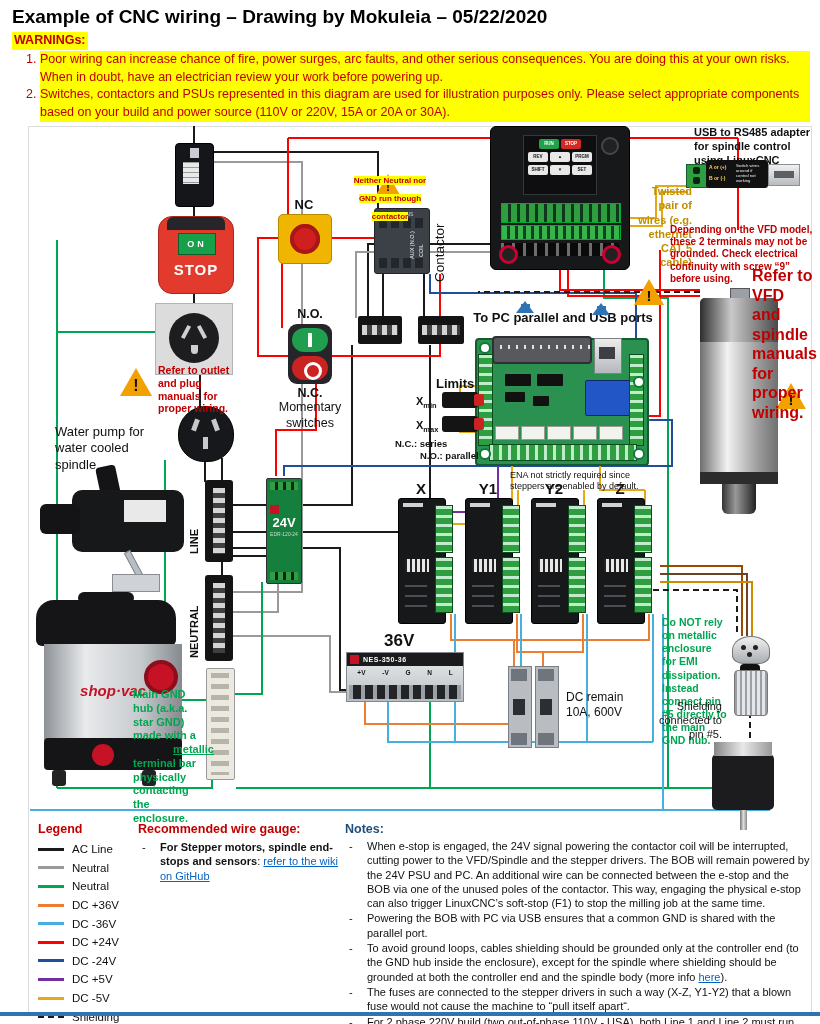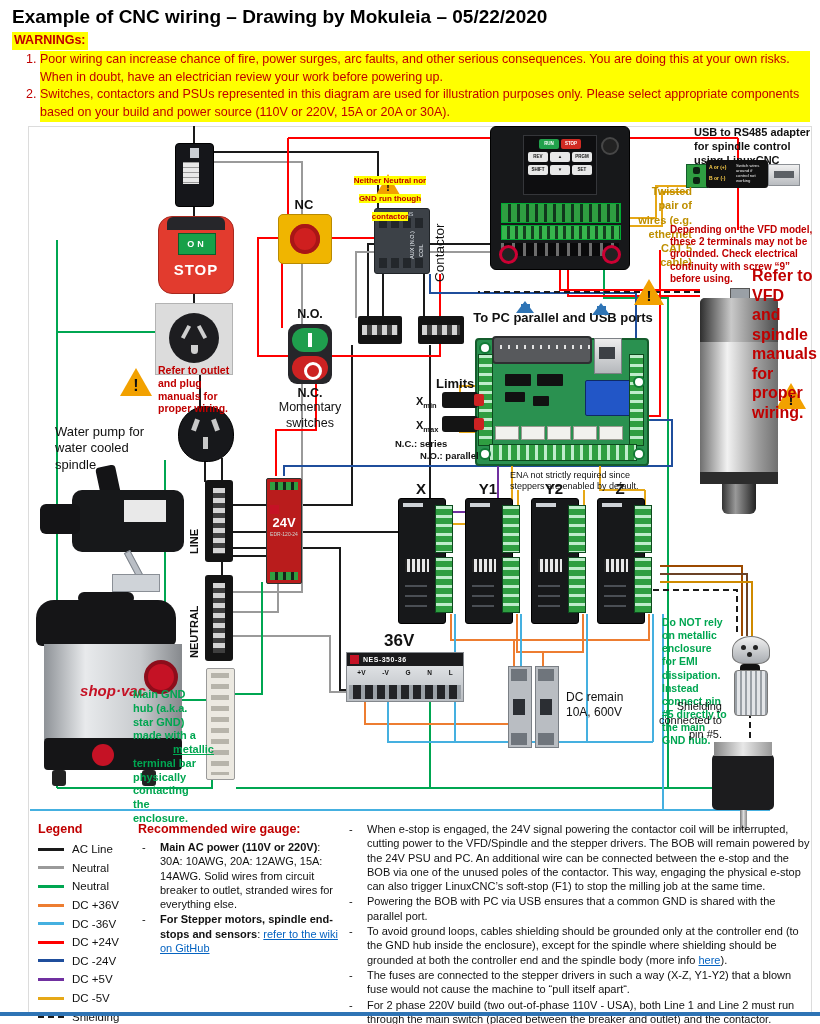--- a/index.html
+++ b/index.html
@@ -61,21 +61,21 @@
   .vac .btn{position:absolute;left:66px;top:146px;width:22px;height:22px;background:#c51225;border-radius:50%;}
   .vac .c1,.vac .c2{position:absolute;top:172px;width:14px;height:16px;background:#222;border-radius:3px;}
   .vbar{width:28px;height:82px;background:#141414;border-radius:3px;}
   .vbar .col{position:absolute;left:8px;top:8px;width:12px;bottom:8px;
     background:repeating-linear-gradient(180deg,#d4d4d4 0 5px,#3f3f3f 5px 10px);}
   .rlabel{position:absolute;writing-mode:vertical-rl;transform:rotate(180deg);
     font-size:11px;font-weight:bold;color:#111;z-index:3;}
   .gndhub{width:27px;height:110px;background:#ece9e1;border:1px solid #9a9a9a;border-radius:2px;}
   .gndhub .col{position:absolute;left:4px;top:4px;width:18px;bottom:4px;
     background:repeating-linear-gradient(180deg,#b7b4aa 0 5px,#ece9e1 5px 11px);}
-  .psu24{width:34px;height:104px;background:#b91c1c;border:1px solid #2c322f;border-radius:2px;}
+  .psu24{width:34px;height:104px;background:#15803d;border:1px solid #2c322f;border-radius:2px;}
   .psu24 .tt,.psu24 .bt{position:absolute;left:3px;width:28px;height:8px;
     background:repeating-linear-gradient(90deg,#2f9e41 0 5px,#15231a 5px 8px);}
   .psu24 .mw{position:absolute;left:3px;top:26px;width:9px;height:9px;background:#c51225;}
   .psu24 .v{position:absolute;left:0;top:36px;width:100%;text-align:center;color:#fff;font-weight:bold;font-size:13px;}
   .psu24 .mdl{position:absolute;left:0;top:52px;width:100%;text-align:center;color:#cfd8d2;font-size:5px;}
   .estop{width:52px;height:48px;background:#f0b500;border-radius:5px;border:1px solid #b98a00;}
   .estop .btn{position:absolute;left:11px;top:9px;width:30px;height:30px;background:#cf1f1f;border-radius:50%;
     box-shadow:inset 0 0 0 4px #a81616;}
   .mom{width:44px;height:60px;background:#26262a;border-radius:9px;}
   .mom .g{position:absolute;left:4px;top:4px;width:36px;height:24px;background:#1f9e4d;border-radius:12px;}
@@ -611,25 +611,25 @@
       </div>
       <div class="lg-row">
         <span class="lg-sample" style="height: 0px; border-top: 3px dashed rgb(26, 26, 26);"></span>
         <span class="lg-label">Shielding</span>
       </div>
     </div>
 </div>
 <div class="txt" id="gauge">
   <div class="sec-title-red">Recommended wire gauge:</div>
   <div id="gauge-items">
-      <div class="f-item"><span style="font-weight: 700;">Main AC power (110V or 220V)</span><span>: 30A: 10AWG, 20A: 12AWG, 15A: 14AWG. Solid wires from circuit breaker to outlet, stranded wires for everything else.</span></div>
       <div class="f-item"><span style="font-weight: 700;">For Stepper motors, spindle end-stops and sensors</span><span>: </span><span class="f-link">refer to the wiki on GitHub</span></div>
     </div>
 </div>
 <div class="txt" id="notes">
+  <div class="sec-title-blue">Notes:</div>
   <div id="notes-items">
       <div class="f-item"><span>When e-stop is engaged, the 24V signal powering the contactor coil will be interrupted, cutting power to the VFD/Spindle and the stepper drivers. The BOB will remain powered by the 24V PSU and PC. An additional wire can be connected between the e-stop and the BOB via one of the unused poles of the contactor. This way, engaging the physical e-stop can also trigger LinuxCNC’s soft-stop (F1) to stop the milling job at the same time.</span></div>
       <div class="f-item"><span>Powering the BOB with PC via USB ensures that a common GND is shared with the parallel port.</span></div>
       <div class="f-item"><span>To avoid ground loops, cables shielding should be grounded only at the controller end (to the GND hub inside the enclosure), except for the spindle where shielding should be grounded at both the controller end and the spindle body (more info </span><span class="f-link">here</span><span>).</span></div>
       <div class="f-item"><span>The fuses are connected to the stepper drivers in such a way (X-Z, Y1-Y2) that a blown fuse would not cause the machine to “pull itself apart“.</span></div>
       <div class="f-item"><span>For 2 phase 220V build (two out-of-phase 110V - USA), both Line 1 and Line 2 must run through the main switch (placed between the breaker and outlet) and the contactor.</span></div>
     </div>
 </div>
 <div id="bottombar"></div>
 

